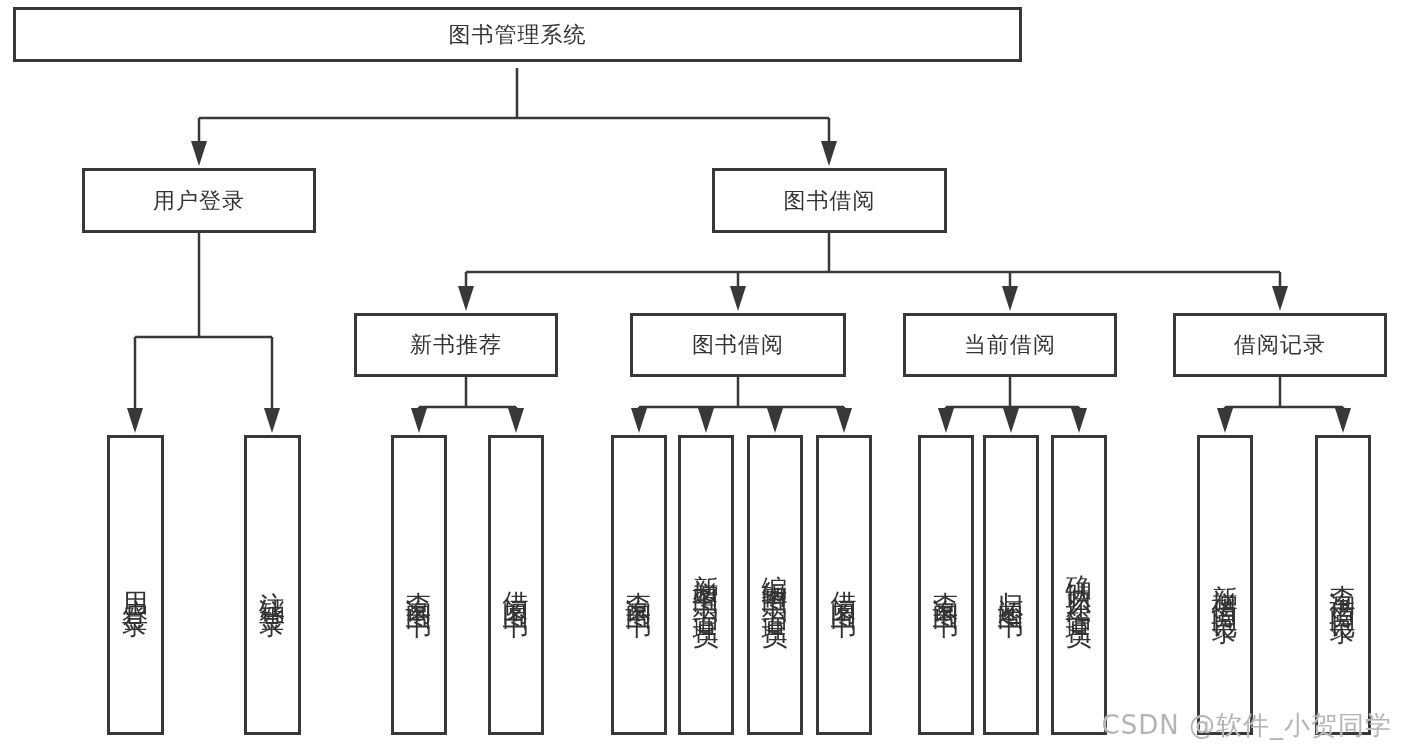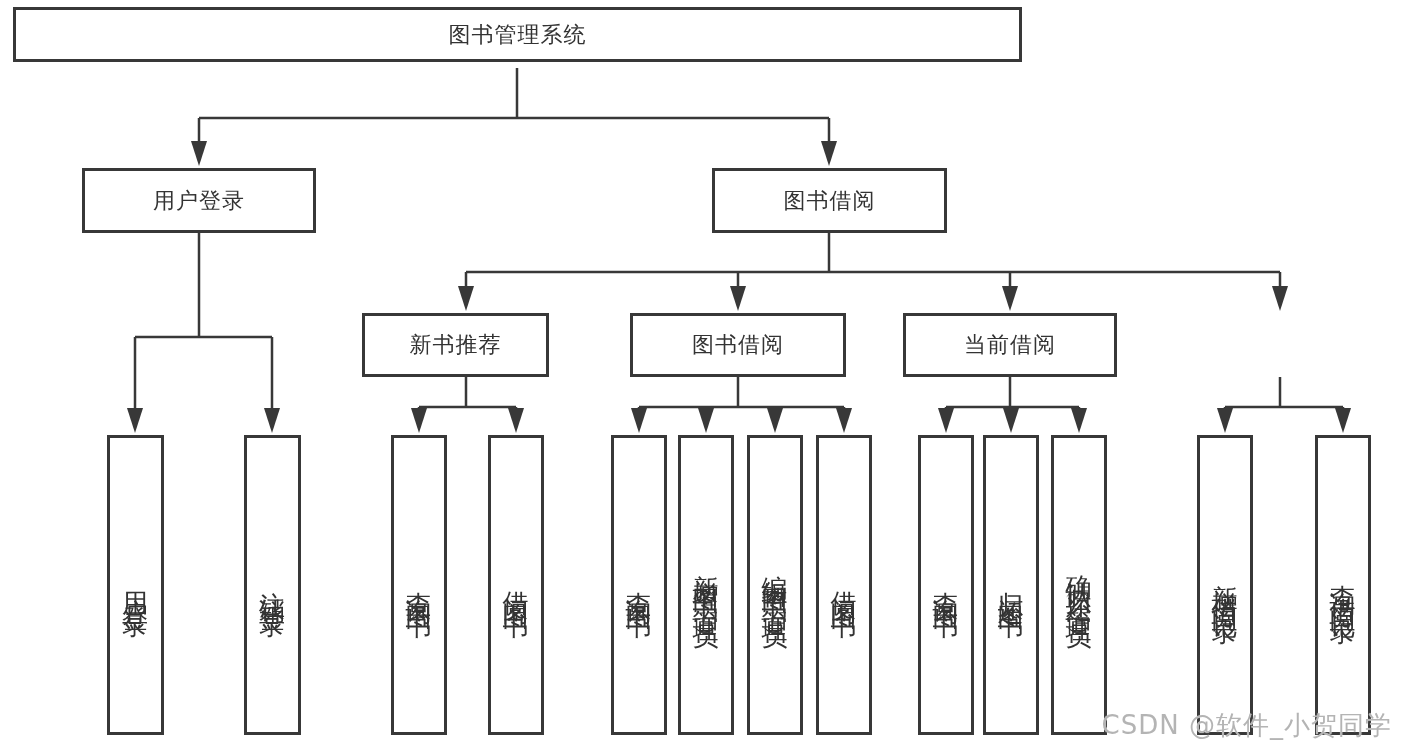--- a/index.html
+++ b/index.html
@@ -98,28 +98,31 @@
     <span>图书管理系统</span>
   </div>
 
   <div class="box h" style="left:82px;top:168px;width:234px;height:65px">
     <span>用户登录</span>
   </div>
   <div class="box h" style="left:712px;top:168px;width:235px;height:65px">
     <span>图书借阅</span>
   </div>
 
-  <div class="box h" style="left:362px;top:313px;width:187px;height:64px">
+  <div class="box h" style="left:354px;top:313px;width:204px;height:64px">
     <span>新书推荐</span>
   </div>
   <div class="box h" style="left:903px;top:313px;width:214px;height:64px">
     <span>当前借阅</span>
   </div>
   <div class="box h" style="left:630px;top:313px;width:216px;height:64px">
     <span>图书借阅</span>
+  </div>
+  <div class="box h" style="left:1173px;top:313px;width:214px;height:64px">
+    <span>借阅记录</span>
   </div>
 
   <div class="box v" style="left:107px;top:435px;width:57px;height:300px">
     <span class="vtext">用户登录</span>
   </div>
   <div class="box v" style="left:244px;top:435px;width:57px;height:300px">
     <span class="vtext">注销登录</span>
   </div>
 
   <div class="box v" style="left:391px;top:435px;width:56px;height:300px">

